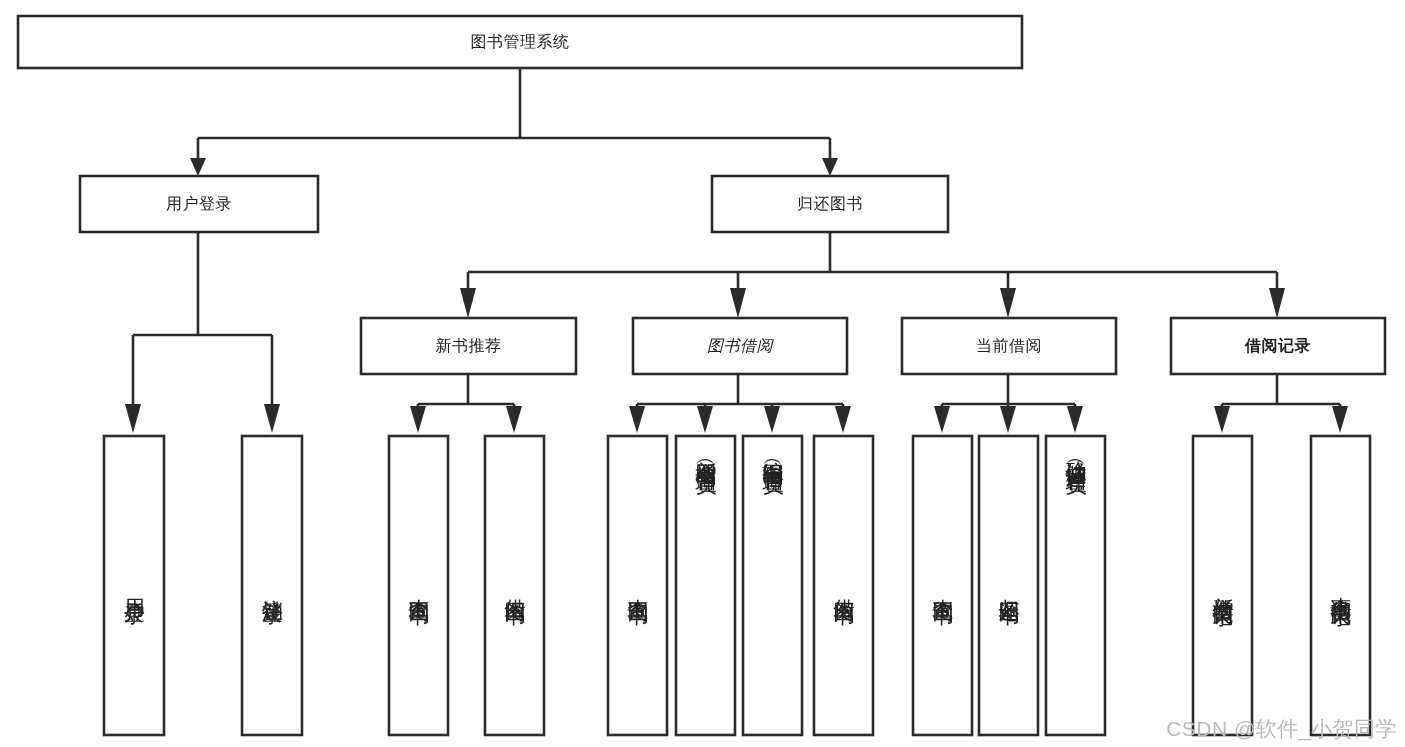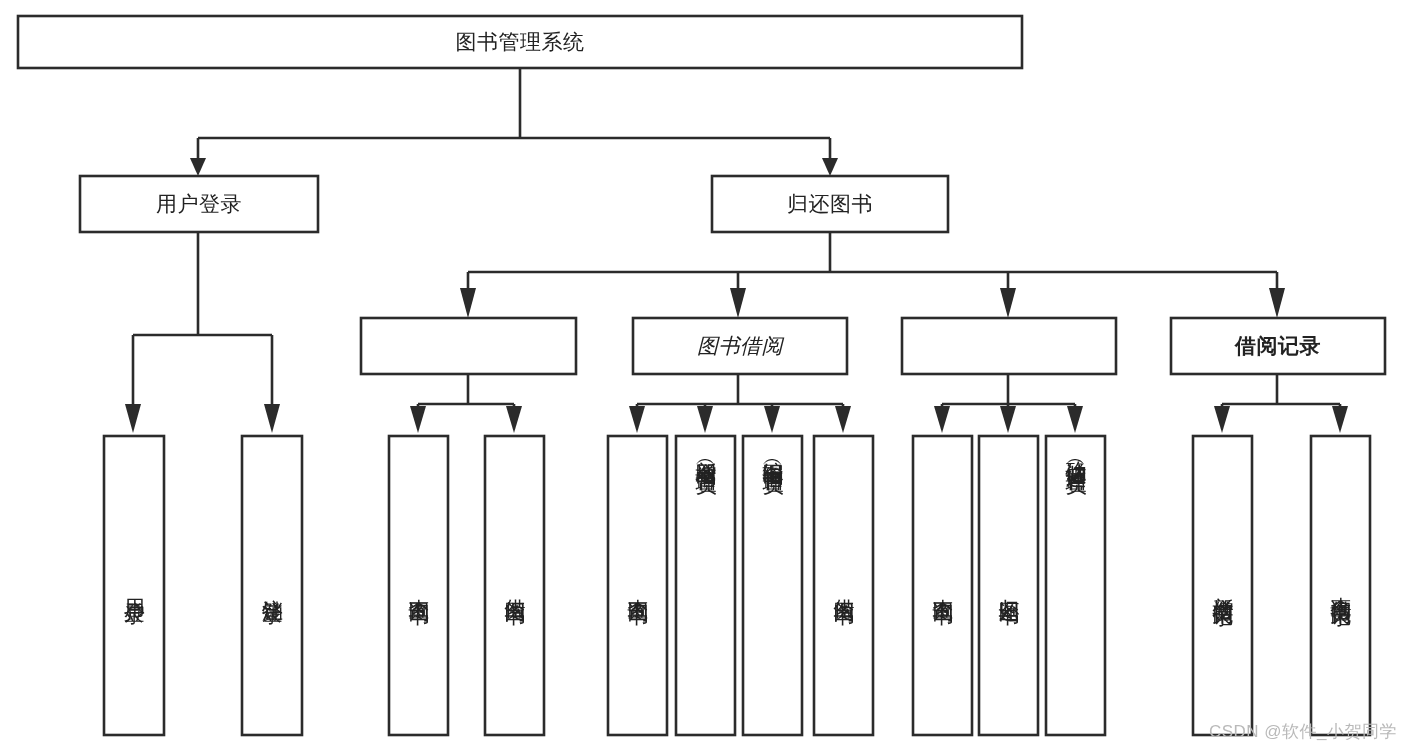--- a/index.html
+++ b/index.html
@@ -39,21 +39,21 @@
   .arrowhead {
     fill: #2b2b2b;
     stroke: none;
   }
   .node-label-h {
     position: absolute;
     display: flex;
     align-items: center;
     justify-content: center;
     color: #222222;
-    font-size: 21px;
+    font-size: 16px;
     letter-spacing: 0.5px;
     line-height: 1.2;
     white-space: nowrap;
     pointer-events: none;
   }
   .node-label-v {
     position: absolute;
     display: flex;
     align-items: center;
     justify-content: center;
@@ -64,21 +64,21 @@
     text-orientation: upright;
     letter-spacing: 2px;
     white-space: nowrap;
     pointer-events: none;
   }
   .watermark {
     position: absolute;
     right: 8px;
     bottom: 4px;
     color: #b9b9b9;
-    font-size: 17px;
+    font-size: 21px;
     letter-spacing: 0.5px;
     white-space: nowrap;
     user-select: none;
   }
 </style>
 </head>
 <body>
 
 <div id="diagram-root">
 
@@ -175,21 +175,23 @@
       <rect class="node-box" x="1193" y="436" width="59" height="299"></rect>
       <rect class="node-box" x="1311" y="436" width="59" height="299"></rect>
     </g>
   </svg>
 
   <div class="node-label-h" style="left:18px; top:16px; width:1004px; height:52px;">图书管理系统</div>
 
   <div class="node-label-h" style="left:80px; top:176px; width:238px; height:56px;">用户登录</div>
   <div class="node-label-h" style="left:712px; top:176px; width:236px; height:56px;">归还图书</div>
 
+  <div class="node-label-h" style="left:361px; top:318px; width:215px; height:56px;">新书推荐</div>
   <div class="node-label-h" style="left:633px; top:318px; width:214px; height:56px;font-style:italic;">图书借阅</div>
+  <div class="node-label-h" style="left:902px; top:318px; width:214px; height:56px;">当前借阅</div>
   <div class="node-label-h" style="left:1171px; top:318px; width:214px; height:56px;font-weight:bold;">借阅记录</div>
 
   <div class="node-label-v" style="left:104px; top:436px; width:60px; height:299px;">用户登录</div>
   <div class="node-label-v" style="left:242px; top:436px; width:60px; height:299px;">注销登录</div>
 
   <div class="node-label-v" style="left:389px; top:436px; width:59px; height:299px;">查询图书</div>
   <div class="node-label-v" style="left:485px; top:436px; width:59px; height:299px;">借阅图书</div>
 
   <div class="node-label-v" style="left:608px; top:436px; width:59px; height:299px;">查询图书</div>
   <div class="node-label-v" style="left:676px; top:436px; width:59px; height:299px; justify-content:flex-start; padding-top:8px; box-sizing:border-box;">新增图书（管理员）</div>

